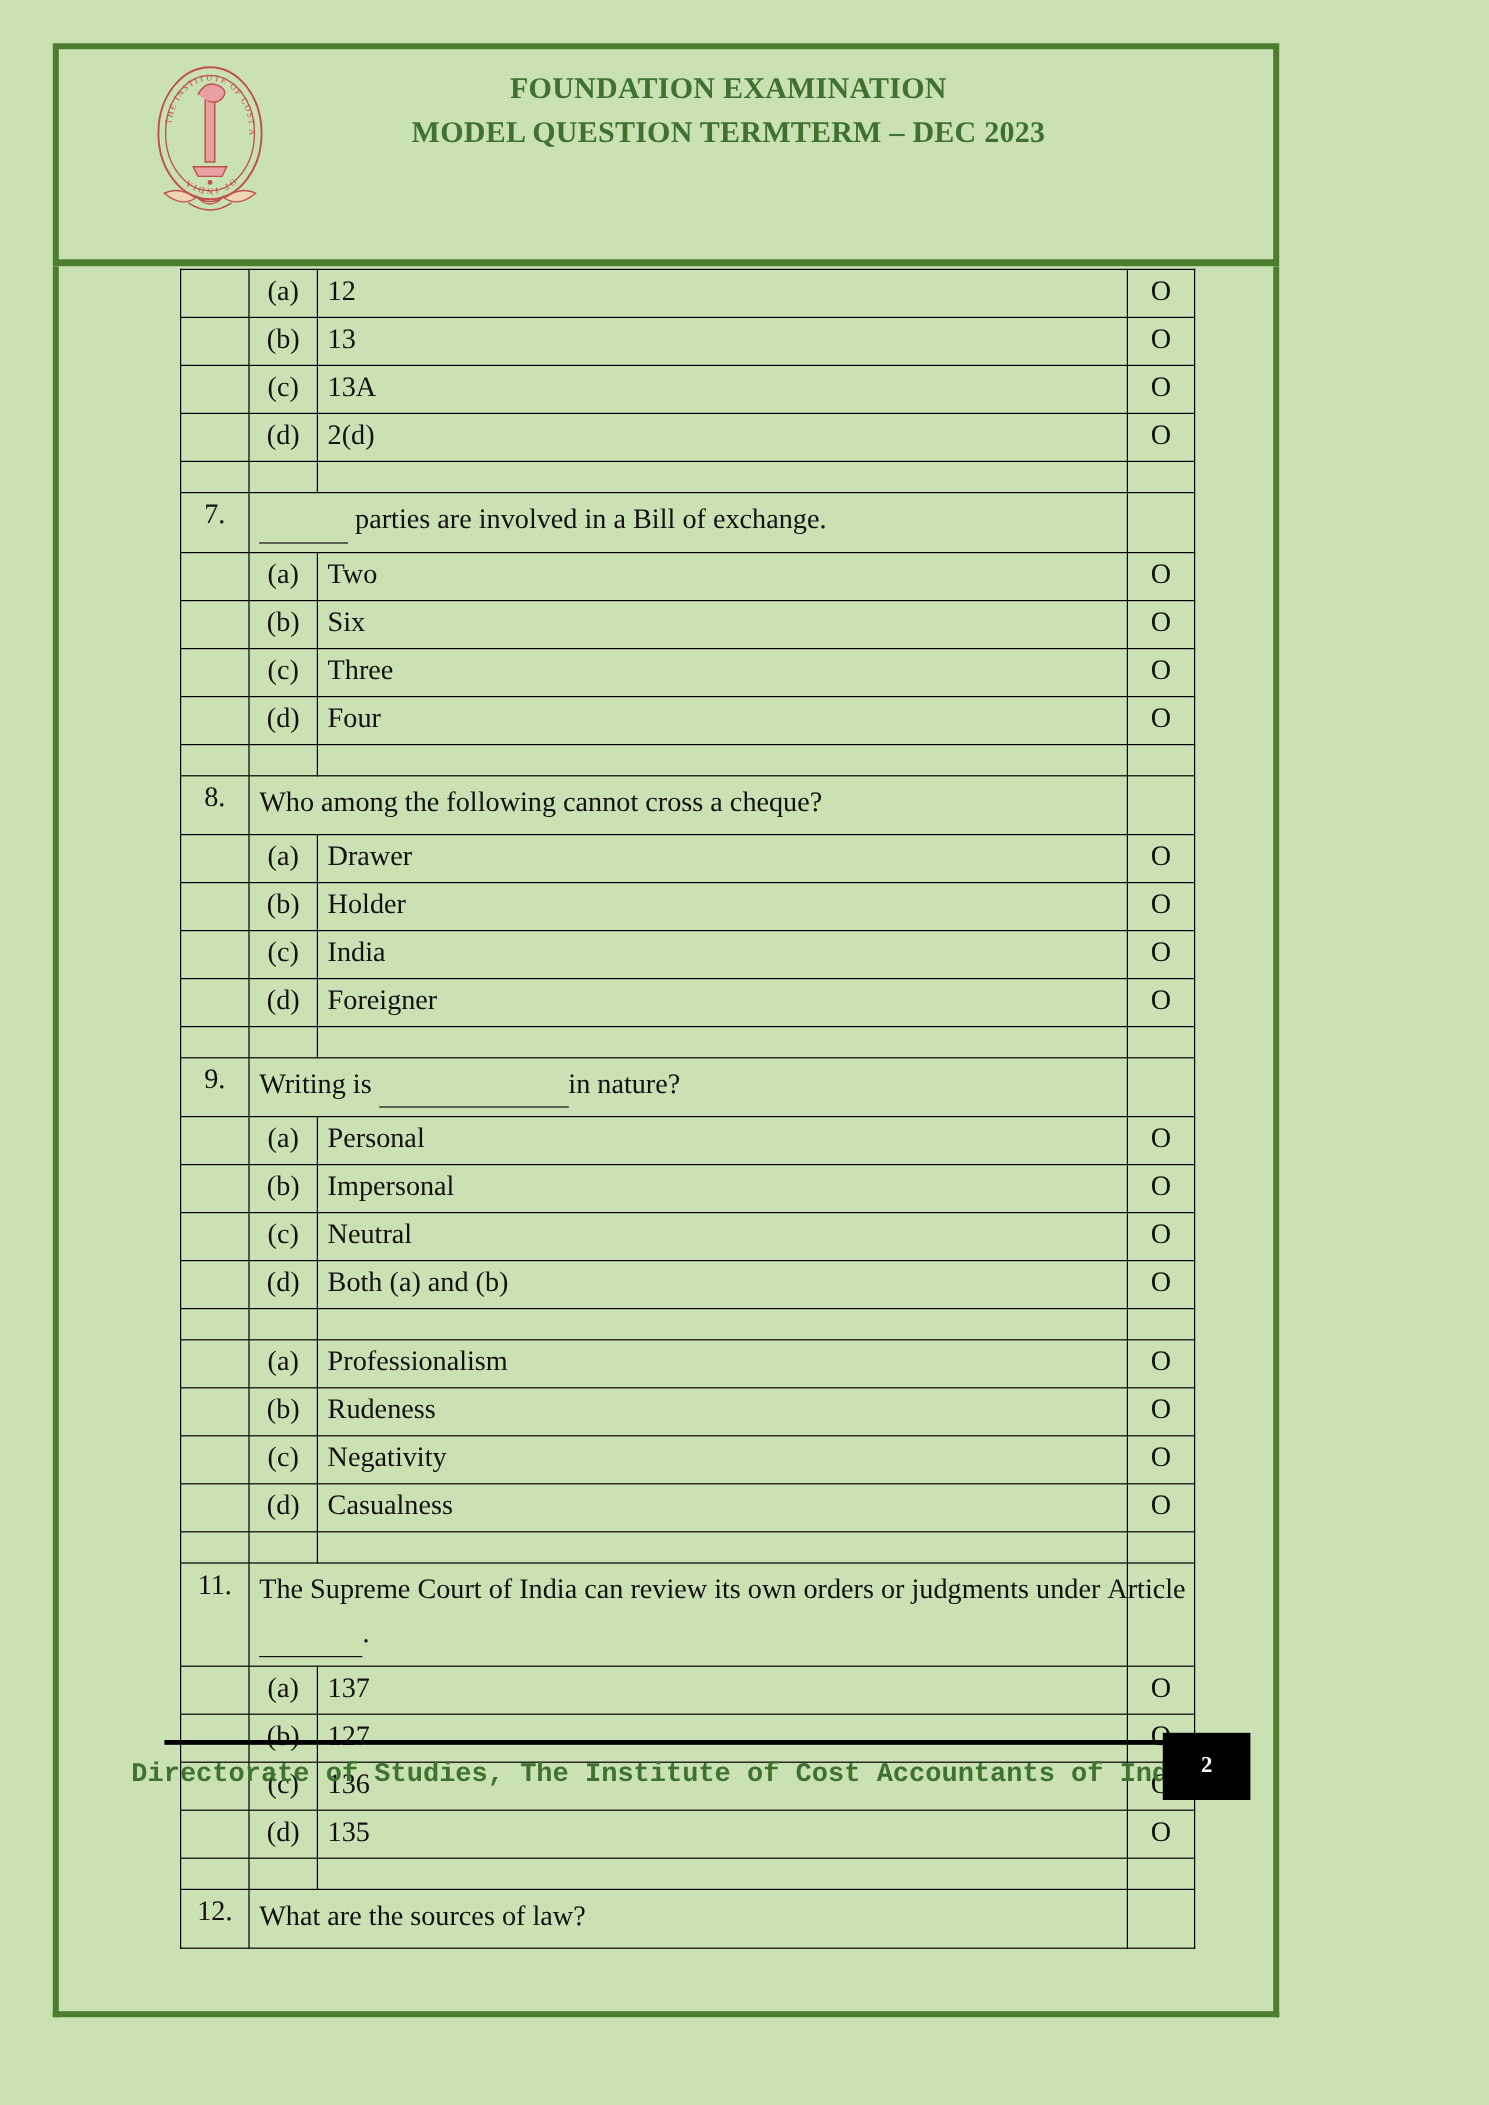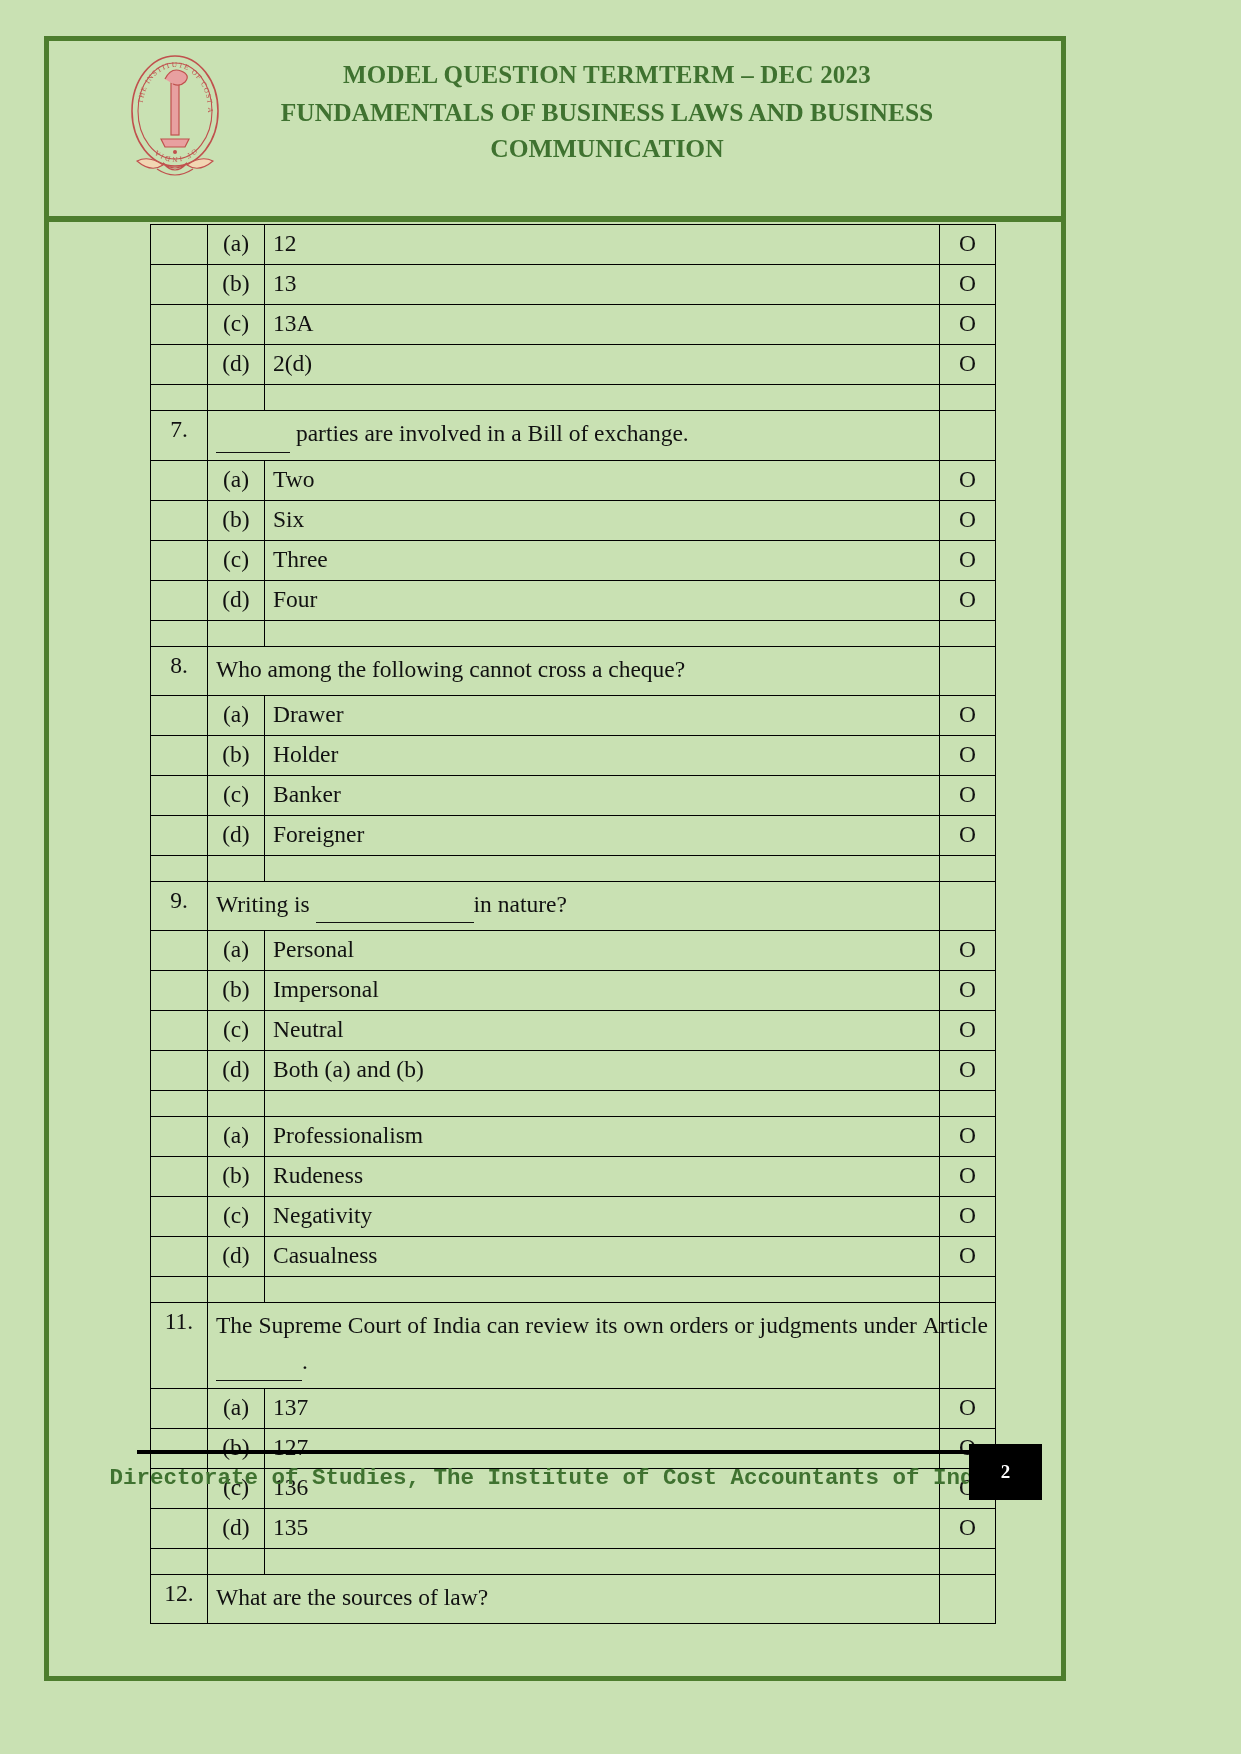--- a/index.html
+++ b/index.html
@@ -149,24 +149,24 @@
       <path d="M 38,28 q 6,-12 16,-8 q 10,4 4,11 q -5,5 -12,2" fill="#e8a0a0" stroke="#c0504d" stroke-width="1.2"></path>
       <circle cx="48" cy="101" r="2" fill="#c0504d"></circle>
       <path d="M 10,110 q 12,-6 26,4 q -12,8 -26,-4 Z" fill="#f2d6b3" stroke="#c0504d" stroke-width="1.1"></path>
       <path d="M 86,110 q -12,-6 -26,4 q 12,8 26,-4 Z" fill="#f2d6b3" stroke="#c0504d" stroke-width="1.1"></path>
       <path d="M 36,112 q 12,10 24,0 q -12,14 -24,0 Z" fill="none" stroke="#c0504d" stroke-width="1.2"></path>
       <path d="M 30,118 q 18,12 36,0" fill="none" stroke="#c0504d" stroke-width="1.2"></path>
     </svg>
   </div>
 
   <div class="header-text">
+    <div class="hdr-line hdr-1">FOUNDATION EXAMINATION</div>
     <div class="hdr-line hdr-2">
       <span>MODEL QUESTION TERM</span><span class="hdr-term">TERM – DEC 2023</span>
     </div>
-    <div class="hdr-line hdr-4">FUNDAMENTALS OF BUSINESS LAWS AND BUSINESS COMMUNICATION</div>
   </div>
 </div>
 
 <div class="sheet">
 
   <table class="qtable">
     <colgroup>
       <col class="c-num">
         <col class="c-opt">
         <col class="c-txt">
@@ -251,21 +251,21 @@
         </tr>
         <tr>
           <td class="num"></td>
           <td class="opt">(b)</td>
           <td class="txt">Holder</td>
           <td class="mark">O</td>
         </tr>
         <tr>
           <td class="num"></td>
           <td class="opt">(c)</td>
-          <td class="txt">Banker</td>
+          <td class="txt">India</td>
           <td class="mark">O</td>
         </tr>
         <tr>
           <td class="num"></td>
           <td class="opt">(d)</td>
           <td class="txt">Foreigner</td>
           <td class="mark">O</td>
         </tr>
         <tr class="spacer">
           <td></td>

